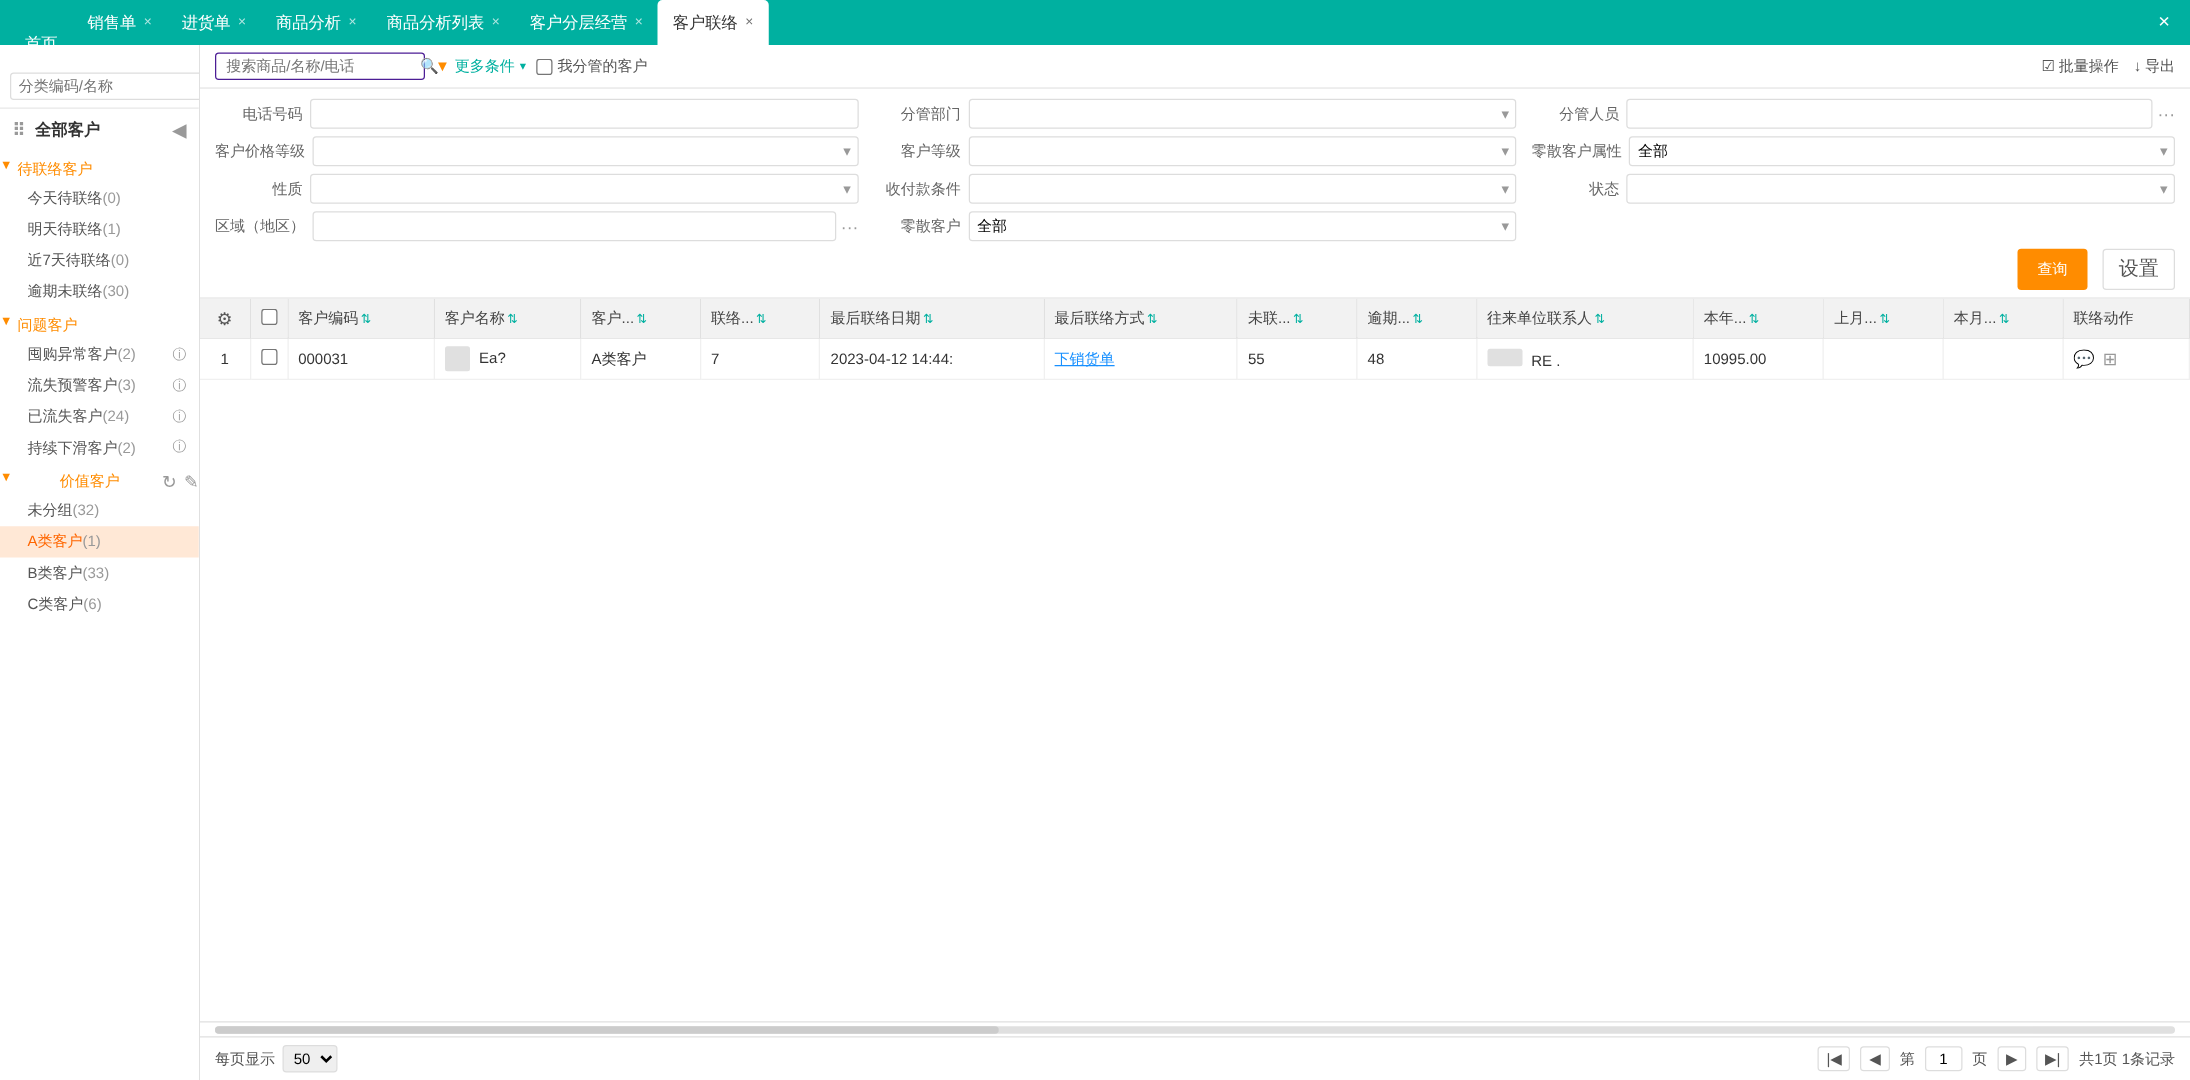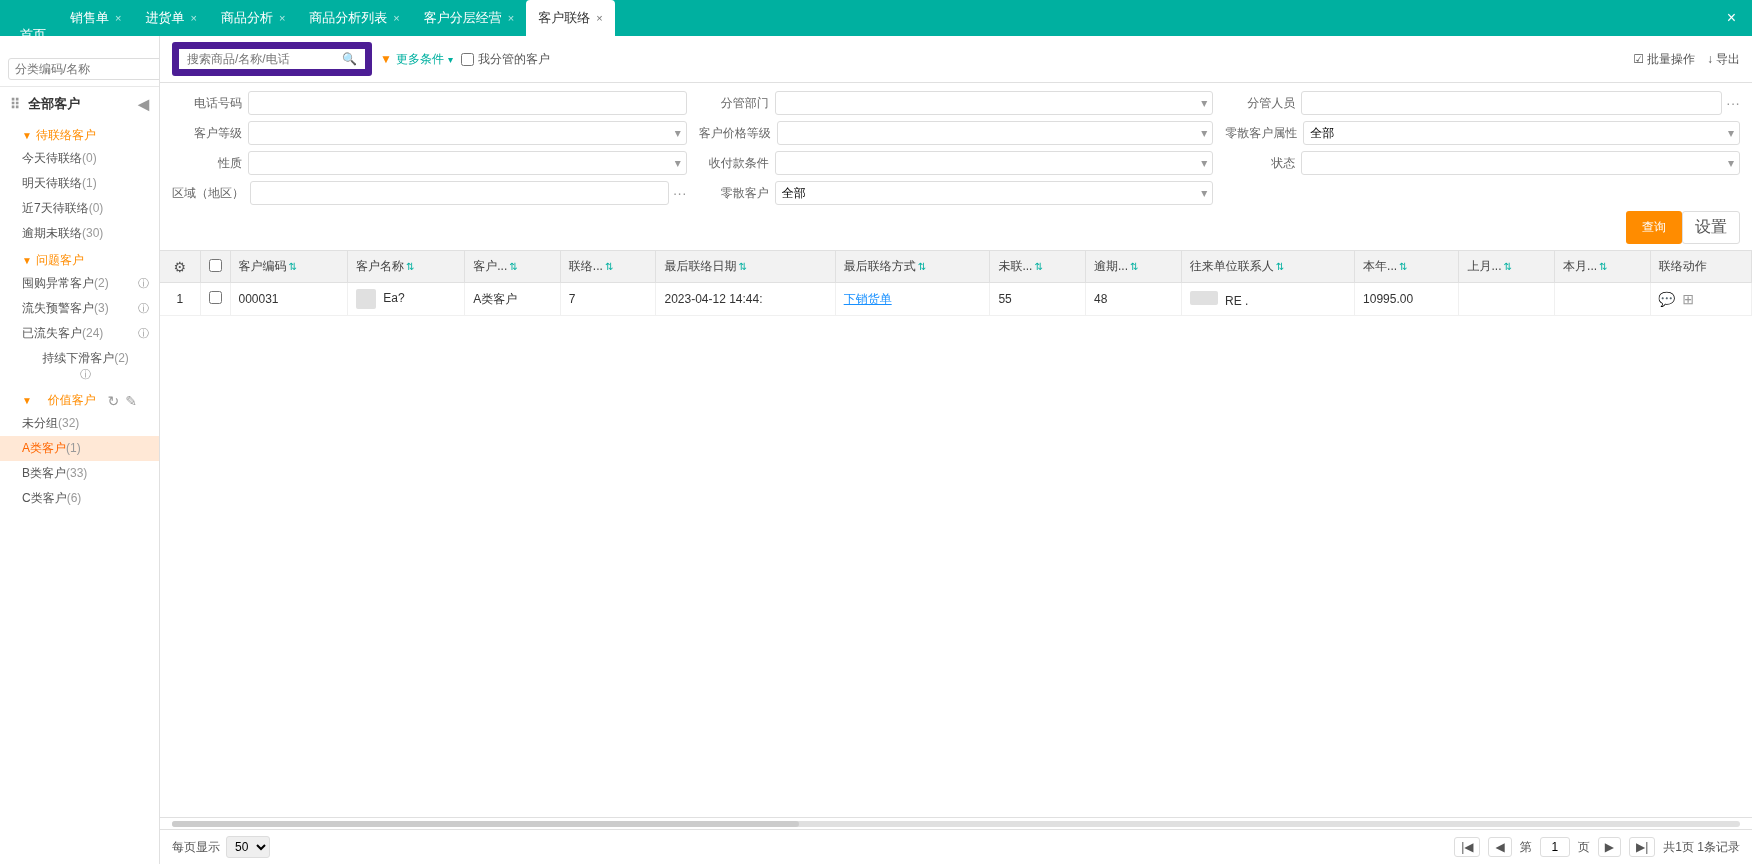--- a/index.html
+++ b/index.html
@@ -18,53 +18,53 @@
 
     
     .sidebar { width: 160px; background: #fff; border-right: 1px solid #e0e0e0; display: flex; flex-direction: column; overflow-y: auto; flex-shrink: 0; }
     .sidebar-search { display: flex; align-items: center; padding: 6px 8px; border-bottom: 1px solid #e8e8e8; margin-top: 16px; }
     .sidebar-search input { flex: 1; border: 1px solid #ddd; border-radius: 3px; padding: 3px 6px; font-size: 12px; outline: none; }
 
     .sidebar-header { display: flex; align-items: center; justify-content: space-between; padding: 8px 10px; font-weight: bold; font-size: 13px; color: #333; }
     .sidebar-header .collapse-btn { cursor: pointer; color: #999; font-size: 14px; }
     .sidebar-dots { color: #999; font-size: 14px; margin-right: 4px; }
 
-    .sidebar-section-label { padding: 6px 22px 2px; color: #ff8c00; font-size: 12px; display: flex; align-items: center; }
+    .sidebar-section-label { padding: 6px 0 2px; color: #ff8c00; font-size: 12px; display: flex; align-items: flex-start; }
     .sidebar-section-label::before { content: '▼'; font-size: 10px; margin-right: 4px; }
     .sidebar-item { padding: 4px 10px 4px 22px; cursor: pointer; color: #555; font-size: 12px; }
     .sidebar-item.active { background: #ffe8d6; color: #ff6600; }
     .sidebar-item .count { color: #999; }
 
     
     .content { flex: 1; display: flex; flex-direction: column; overflow: hidden; }
 
     
     .filter-bar { background: #fff; border-bottom: 1px solid #e0e0e0; padding: 6px 12px; display: flex; align-items: center; gap: 8px; }
-    .filter-search { display: flex; align-items: center; border: 7px solid #4c1d95; border-radius: 3px; padding: 3px 8px; width: 200px; }
+    .filter-search { display: flex; align-items: center; border: 1px solid #4c1d95; border-radius: 3px; padding: 3px 8px; width: 168px; }
     .filter-search input { border: none; outline: none; font-size: 12px; flex: 1; }
     .filter-more { display: flex; align-items: center; gap: 4px; cursor: pointer; color: #00b0a0; font-size: 12px; }
     .filter-more .arrow { font-size: 10px; }
     .filter-checkbox { display: flex; align-items: center; gap: 4px; font-size: 12px; color: #555; cursor: pointer; }
     .filter-right { margin-left: auto; display: flex; align-items: center; gap: 12px; }
     .btn-batch { font-size: 12px; color: #555; cursor: pointer; display: flex; align-items: center; gap: 3px; }
     .btn-export { font-size: 12px; color: #555; cursor: pointer; display: flex; align-items: center; gap: 3px; }
     .btn-query { background: #ff8c00; color: #fff; border: none; border-radius: 3px; padding: 5px 16px; font-size: 12px; cursor: pointer; }
     .btn-settings { background: #fff; color: #555; border: 1px solid #ddd; border-radius: 3px; padding: 5px 12px; font-size: 16px; cursor: pointer; }
 
     
     .filter-panel { background: #fff; border-bottom: 1px solid #e0e0e0; padding: 8px 12px 6px; }
     .filter-grid { display: grid; grid-template-columns: repeat(3, 1fr); gap: 6px 12px; margin-bottom: 6px; }
     .filter-cell { display: flex; align-items: center; gap: 6px; }
     .filter-cell-label { color: #666; font-size: 12px; min-width: 70px; text-align: right; flex-shrink: 0; }
     .filter-cell-control { flex: 1; min-width: 0; }
     .filter-cell-control input, .filter-cell-control select { width: 100%; border: 1px solid #ddd; border-radius: 3px; padding: 4px 6px; font-size: 12px; outline: none; background: #fff; }
     .sel-wrapper { position: relative; }
     .sel-wrapper select { appearance: none; padding-right: 4px; }
     .sel-wrapper::after { content: '▾'; position: absolute; right: 6px; top: 50%; transform: translateY(-50%); color: #999; pointer-events: none; font-size: 12px; }
-    .filter-panel-actions { display: flex; justify-content: flex-end; gap: 0; margin-top: 4px; }
+    .filter-panel-actions { display: flex; justify-content: flex-end; gap: 12px; margin-top: 4px; }
 
     
     .table-area { flex: 1; overflow: auto; background: #fff; margin: 0; }
     table { width: 100%; border-collapse: collapse; font-size: 12px; }
     thead tr { background: #f2f2f2; }
     th { padding: 7px 8px; text-align: left; border-bottom: 1px solid #e0e0e0; border-right: 1px solid #e0e0e0; color: #444; font-weight: normal; white-space: nowrap; position: sticky; top: 0; background: #f2f2f2; z-index: 1; }
     td { padding: 6px 8px; border-bottom: 1px solid #f0f0f0; border-right: 1px solid #f0f0f0; color: #333; white-space: nowrap; }
     .th-resizer { display: inline-flex; align-items: center; gap: 2px; }
     .th-sort { color: #00b0a0; font-size: 10px; cursor: pointer; }
     .link-text { color: #1890ff; cursor: pointer; text-decoration: underline; }
@@ -165,21 +165,21 @@
         <span style="color:#999;font-size:11px;">ⓘ</span>
       </div>
       <div class="sidebar-item" style="display:flex;justify-content:space-between;align-items:center;">
         <span><span>流失预警客户</span><span class="count">(3)</span></span>
         <span style="color:#999;font-size:11px;">ⓘ</span>
       </div>
       <div class="sidebar-item" style="display:flex;justify-content:space-between;align-items:center;">
         <span><span>已流失客户</span><span class="count">(24)</span></span>
         <span style="color:#999;font-size:11px;">ⓘ</span>
       </div>
-      <div class="sidebar-item" style="display:flex;justify-content:space-between;align-items:center;flex-direction:column;">
+      <div class="sidebar-item" style="display:flex;justify-content:space-between;align-items:flex-start;">
         <span><span>持续下滑客户</span><span class="count">(2)</span></span>
         <span style="color:#999;font-size:11px;">ⓘ</span>
       </div>
 
       <div class="sidebar-section-label" style="justify-content:space-between;">
         <span><span>价值客户</span></span>
         <span style="display:flex;gap:6px;font-size:14px;color:#999;">
           <span>↻</span>
           <span>✎</span>
         </span>
@@ -243,27 +243,27 @@
           </div>
           <div class="filter-cell">
             <span class="filter-cell-label">分管人员</span>
             <div class="filter-cell-control" style="display:flex;gap:4px;align-items:center;">
               <input type="text" style="flex: 1 1 0%; border: 1px solid rgb(221, 221, 221); border-radius: 3px; padding: 4px 6px; font-size: 12px; outline: none;">
               <span style="color:#999;cursor:pointer;font-size:14px;">···</span>
             </div>
           </div>
 
           <div class="filter-cell">
+            <span class="filter-cell-label">客户价格等级</span>
+            <div class="filter-cell-control sel-wrapper">
+              <select><option></option></select>
+            </div>
+          </div>
+          <div class="filter-cell">
             <span class="filter-cell-label">客户等级</span>
-            <div class="filter-cell-control sel-wrapper">
-              <select><option></option></select>
-            </div>
-          </div>
-          <div class="filter-cell">
-            <span class="filter-cell-label">客户价格等级</span>
             <div class="filter-cell-control sel-wrapper">
               <select><option></option></select>
             </div>
           </div>
           <div class="filter-cell">
             <span class="filter-cell-label">零散客户属性</span>
             <div class="filter-cell-control sel-wrapper">
               <select><option>全部</option></select>
             </div>
           </div>

